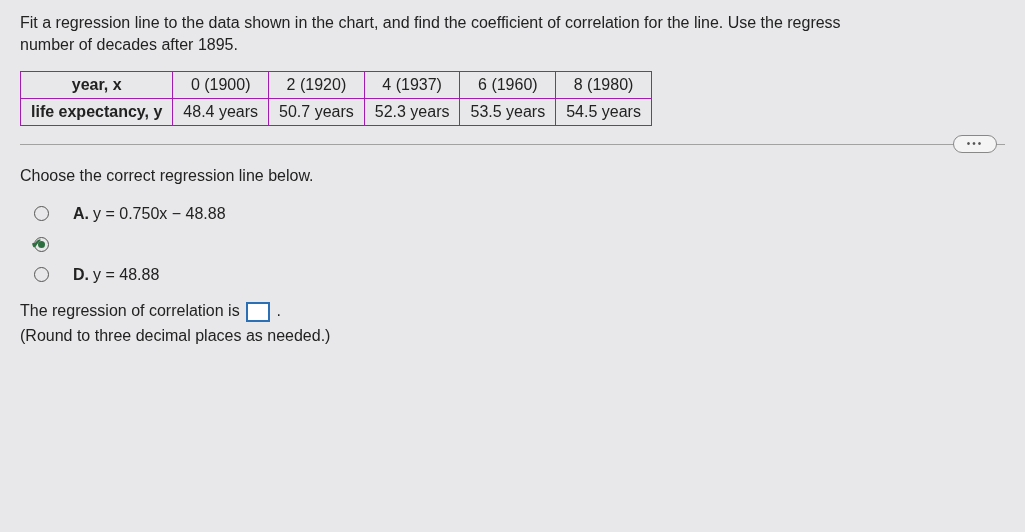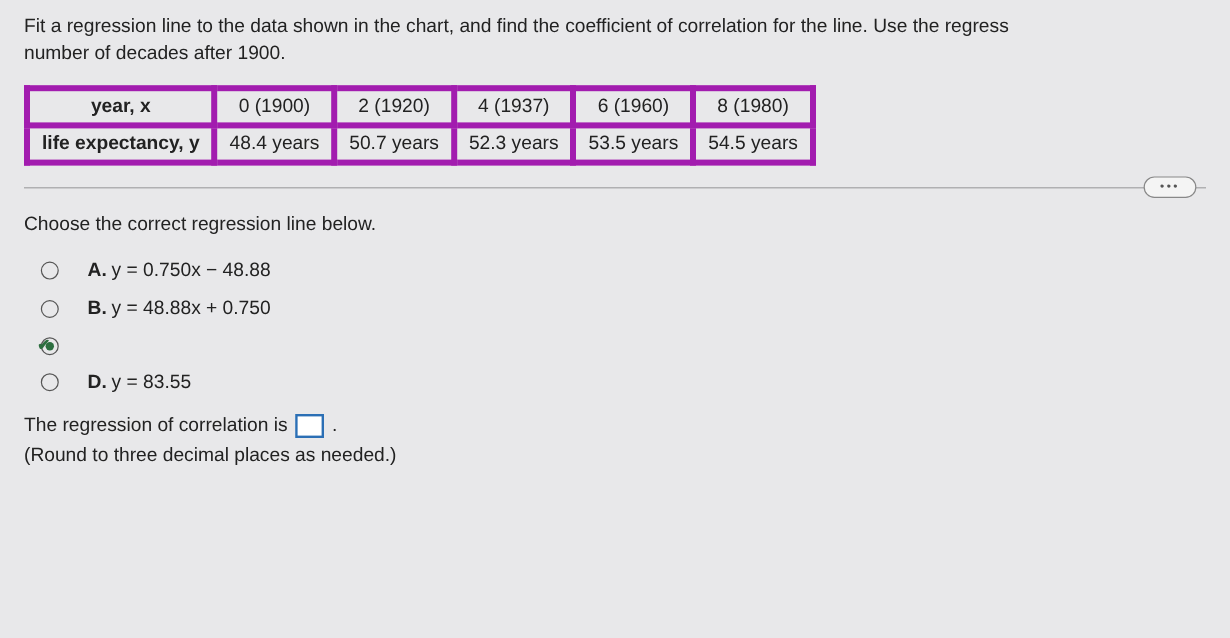--- a/index.html
+++ b/index.html
@@ -15,21 +15,21 @@
     }
     .question-text {
       line-height: 1.4;
       margin-bottom: 14px;
     }
     table {
       border-collapse: collapse;
       margin-bottom: 18px;
     }
     td, th {
-      border: 5px solid #a21caf;
+      border: 1px solid #a21caf;
       padding: 4px 10px;
       text-align: center;
       font-weight: normal;
       margin-left: 28px;
     }
     td:first-child, th:first-child {
       text-align: center;
     }
     .bold { font-weight: bold; }
     .divider-row {
@@ -98,21 +98,21 @@
       font-size: 13px;
       font-weight: bold;
     }
     .option.selected .radio { position: relative; }
   </style>
 </head>
 <body>
 
 <div class="question-text">
   <span>Fit a regression line to the data shown in the chart, and find the coefficient of correlation for the line. Use the regress</span><br>
-  <span>number of decades after 1900.</span>
+  <span>number of decades after 1895.</span>
 </div>
 
 <table>
   <tbody>
       <tr>
     <td class="bold">year, x</td>
     <td>0 (1900)</td>
     <td>2 (1920)</td>
     <td>4 (1937)</td>
     <td>6 (1960)</td>
@@ -135,32 +135,28 @@
   </div>
 </div>
 
 <div class="sub-prompt">Choose the correct regression line below.</div>
 
 <div class="options">
   <div class="option">
     <span class="radio"></span>
     <span><span class="opt-letter">A.</span><span>y = 0.750x − 48.88</span></span>
   </div>
-  <div class="option">
-    <span class="radio"></span>
-    <span><span class="opt-letter">B.</span><span>y = 48.88x + 0.750</span></span>
-  </div>
   <div class="option selected">
     <span class="radio checked">
       <span class="check-icon">✔</span>
     </span>
   </div>
   <div class="option">
     <span class="radio"></span>
-    <span><span class="opt-letter">D.</span><span>y = 83.55</span></span>
+    <span><span class="opt-letter">D.</span><span>y = 48.88</span></span>
   </div>
 </div>
 
 <div class="bottom-text">
   <span>The regression of correlation is </span>
   <span class="answer-box"></span>
   <span>.</span><br>
   <span>(Round to three decimal places as needed.)</span>
 </div>
 

